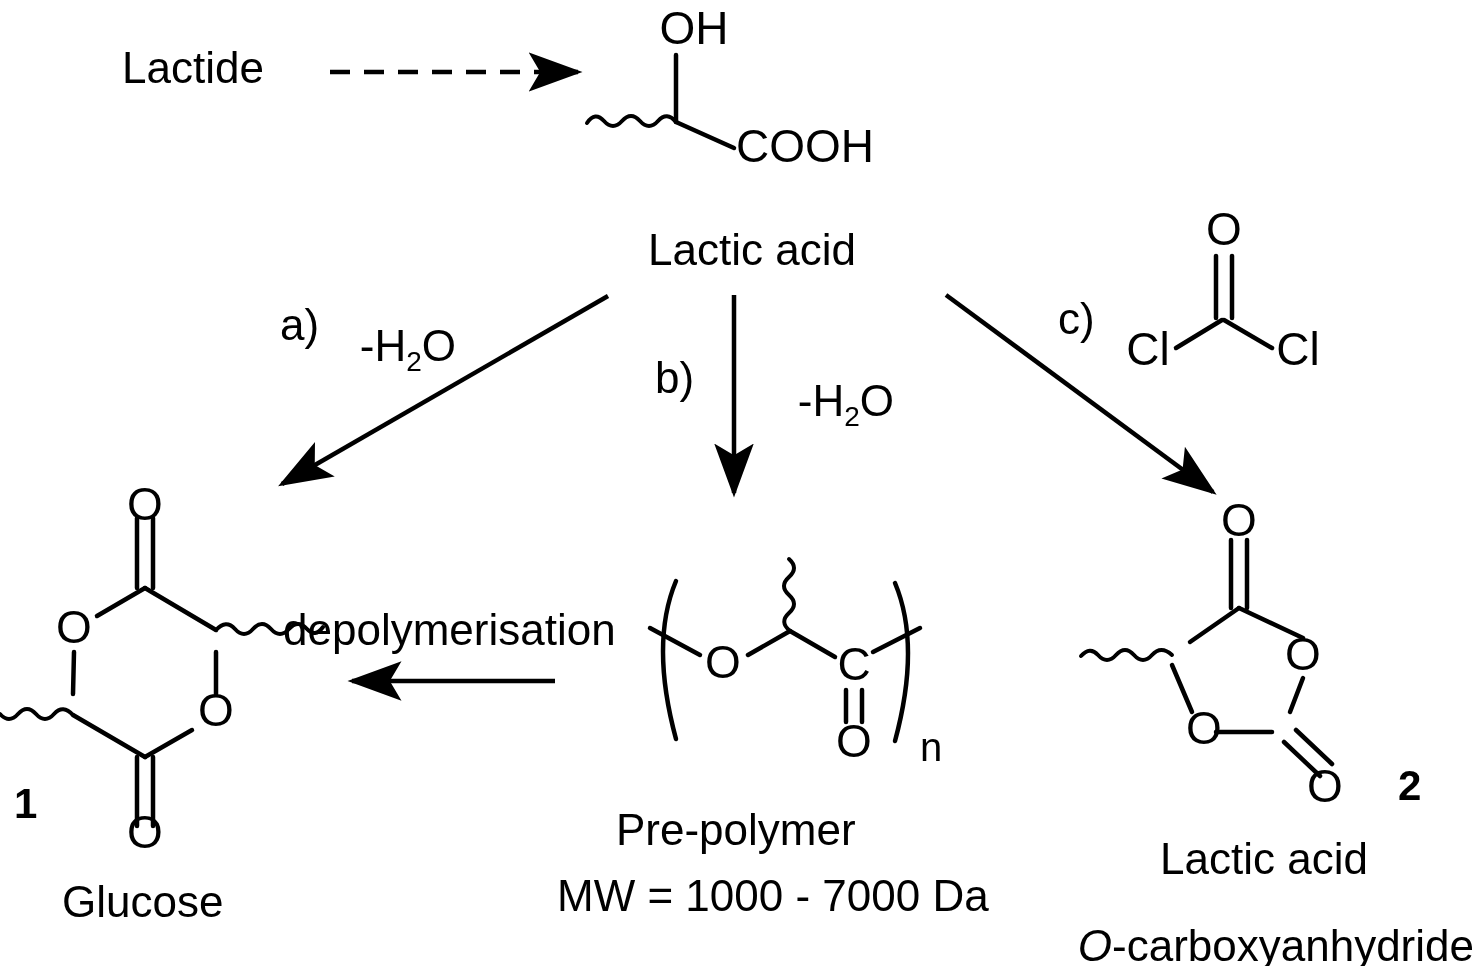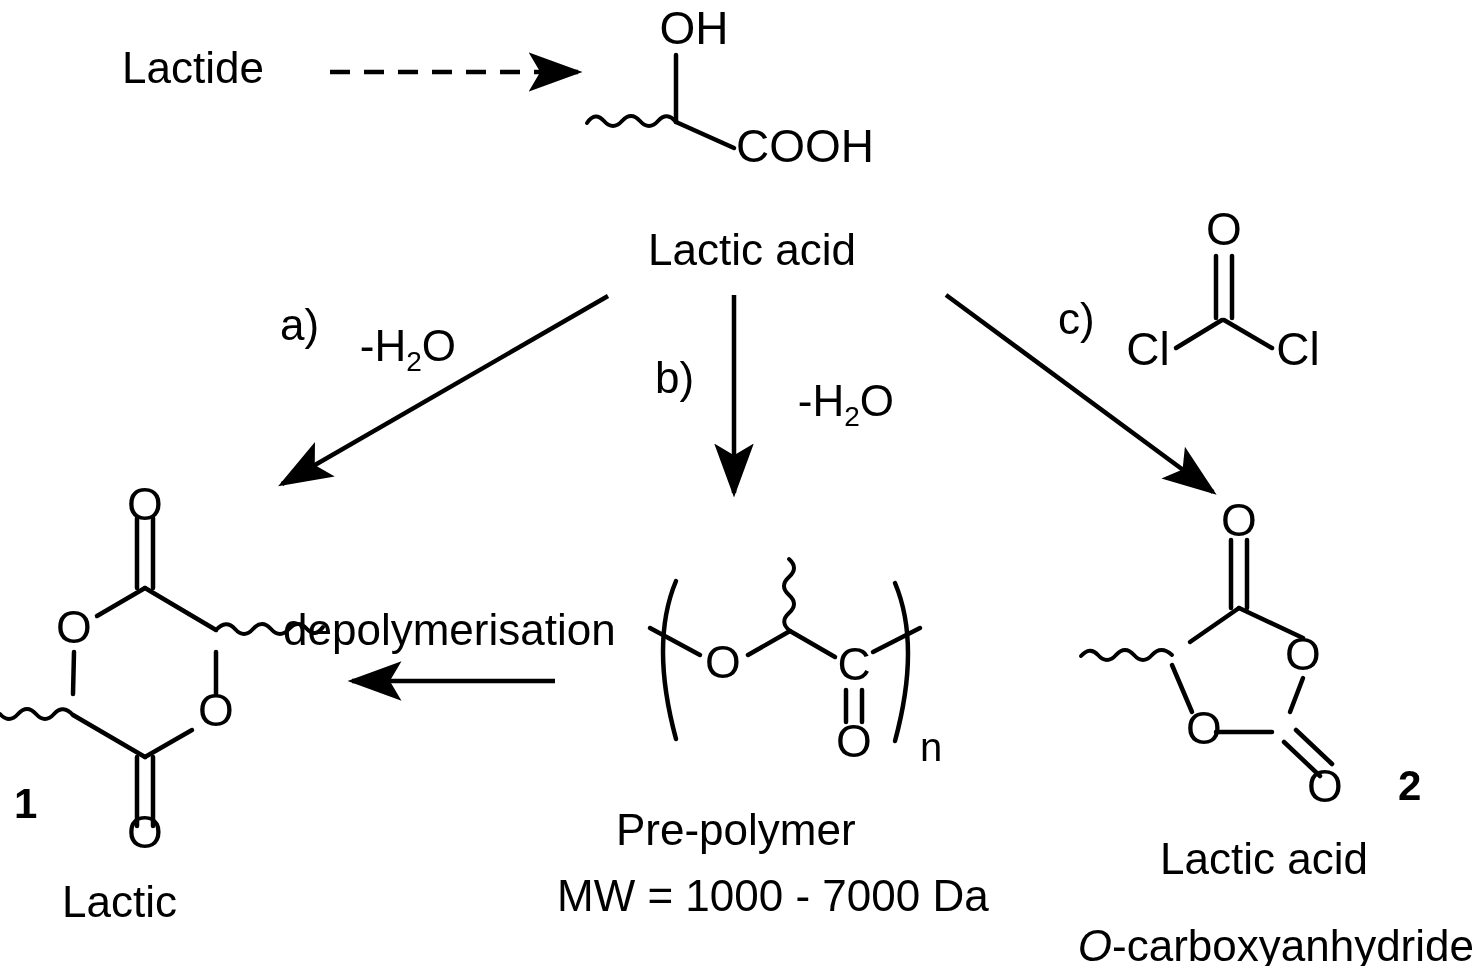--- a/index.html
+++ b/index.html
@@ -190,21 +190,21 @@
 
   <div class="lbl t-big" style="left:1058px; top:297px;">c)</div>
 
   <div class="lbl t-big" style="left:283px; top:608px;">depolymerisation</div>
 
   <div class="lbl t-small" style="left:920px; top:727px;">n</div>
 
   <div class="lbl t-bold" style="left:14px; top:783px;">1</div>
   <div class="lbl t-bold" style="left:1398px; top:765px;">2</div>
 
-  <div class="lbl t-big" style="left:62px; top:880px;">Lactic</div>
+  <div class="lbl t-big" style="left:62px; top:880px;">Glucose</div>
 
   <div class="lbl t-big" style="left:616px; top:808px;">Pre-polymer</div>
   <div class="lbl t-big" style="left:557px; top:874px;">MW = 1000 - 7000 Da</div>
 
   <div class="lbl t-big" style="left:1160px; top:837px;">Lactic acid</div>
   <div style="position:absolute; left:1060px; top:903px; white-space:pre;">
     <span class="t-big t-ital">O</span><span class="t-big">-carboxyanhydride</span>
   </div>
 
 </div>

